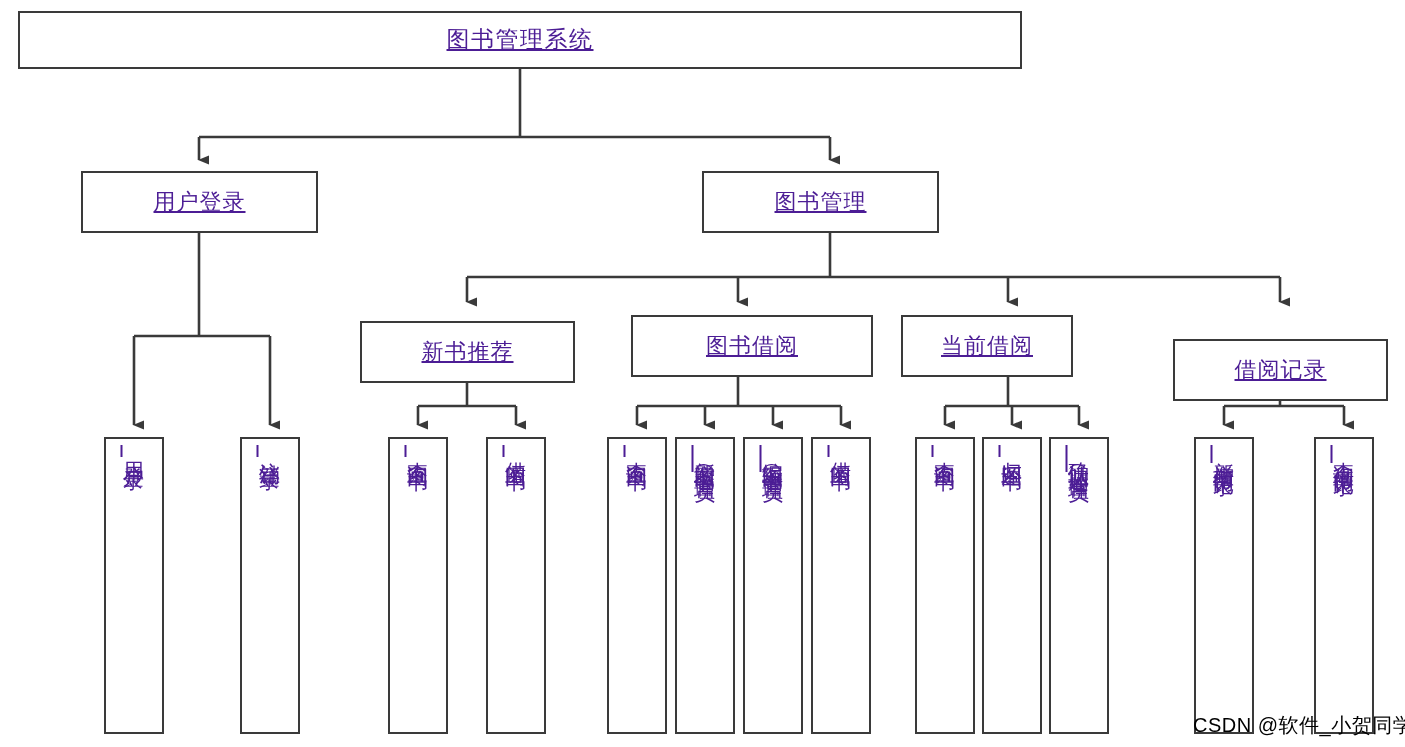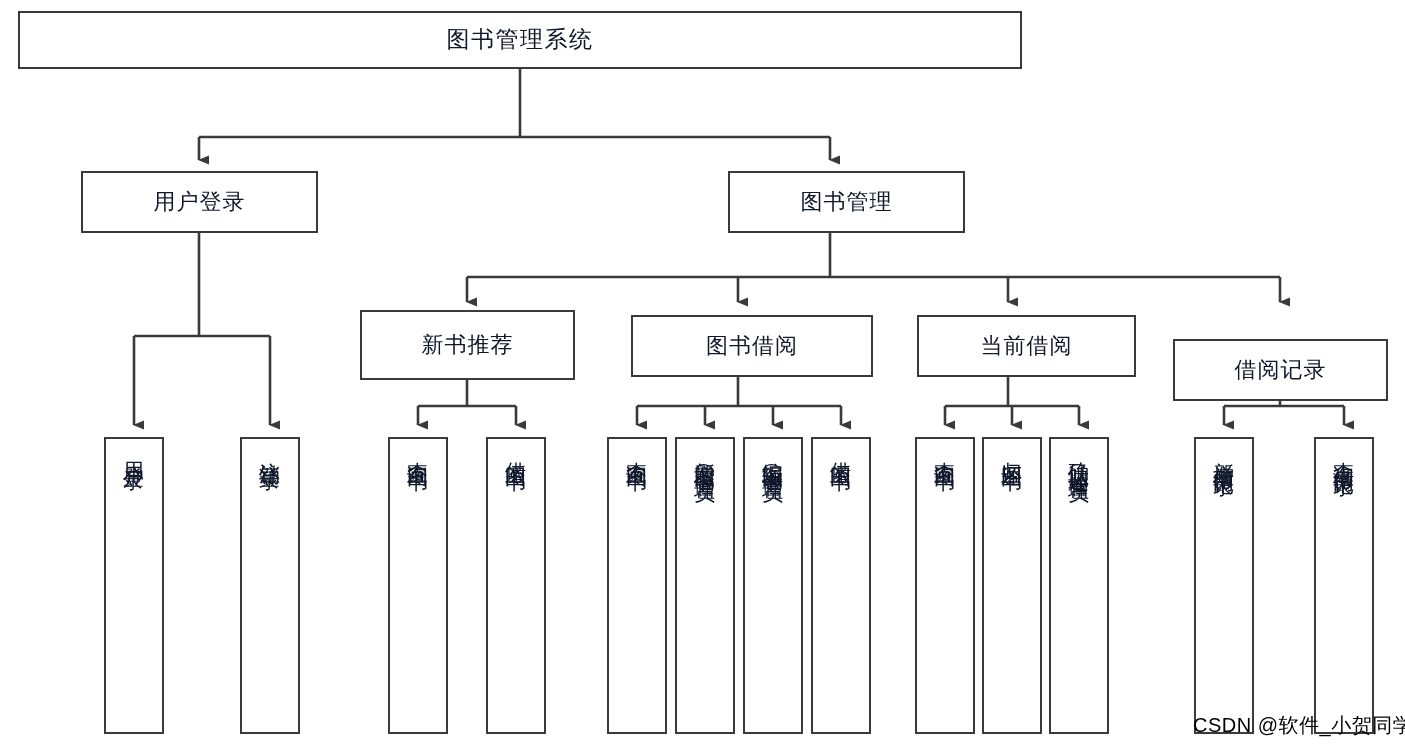--- a/index.html
+++ b/index.html
@@ -28,22 +28,23 @@
     border:2px solid #3a3a3a;
     display:flex;
     align-items:center;
     justify-content:center;
     color:#2b2b2b;
   }
   .node .lbl{
     display:block;
     text-align:center;
     line-height:1.18;
-    color:#0f172a;
+    color:#4c1d95;
     white-space:pre;
+    text-decoration:underline;
   }
   
   .node.h .lbl{
     font-size:22px;
     letter-spacing:1px;
   }
   .node.root .lbl{
     font-size:23px;
     letter-spacing:1.5px;
   }
@@ -125,33 +126,33 @@
   </svg>
 
   <div class="node h root" style="left:18px; top:11px; width:1004px; height:58px;">
     <span class="lbl">图书管理系统</span>
   </div>
 
   <div class="node h" style="left:81px; top:171px; width:237px; height:62px;">
     <span class="lbl">用户登录</span>
   </div>
 
-  <div class="node h" style="left:728px; top:171px; width:237px; height:62px;">
+  <div class="node h" style="left:702px; top:171px; width:237px; height:62px;">
     <span class="lbl">图书管理</span>
   </div>
 
-  <div class="node h" style="left:360px; top:310px; width:215px; height:70px;">
+  <div class="node h" style="left:360px; top:321px; width:215px; height:62px;">
     <span class="lbl">新书推荐</span>
   </div>
 
   <div class="node h" style="left:631px; top:315px; width:242px; height:62px;">
     <span class="lbl">图书借阅</span>
   </div>
 
-  <div class="node h" style="left:901px; top:315px; width:219px; height:62px;margin-left:16px;">
+  <div class="node h" style="left:901px; top:315px; width:172px; height:62px;">
     <span class="lbl">当前借阅</span>
   </div>
 
   <div class="node h" style="left:1173px; top:315px; width:215px; height:62px;margin-top:24px;">
     <span class="lbl">借阅记录</span>
   </div>
 
   <div class="node v" style="left:104px; top:437px; width:60px; height:297px;">
     <span class="lbl">用户登录</span>
   </div>

